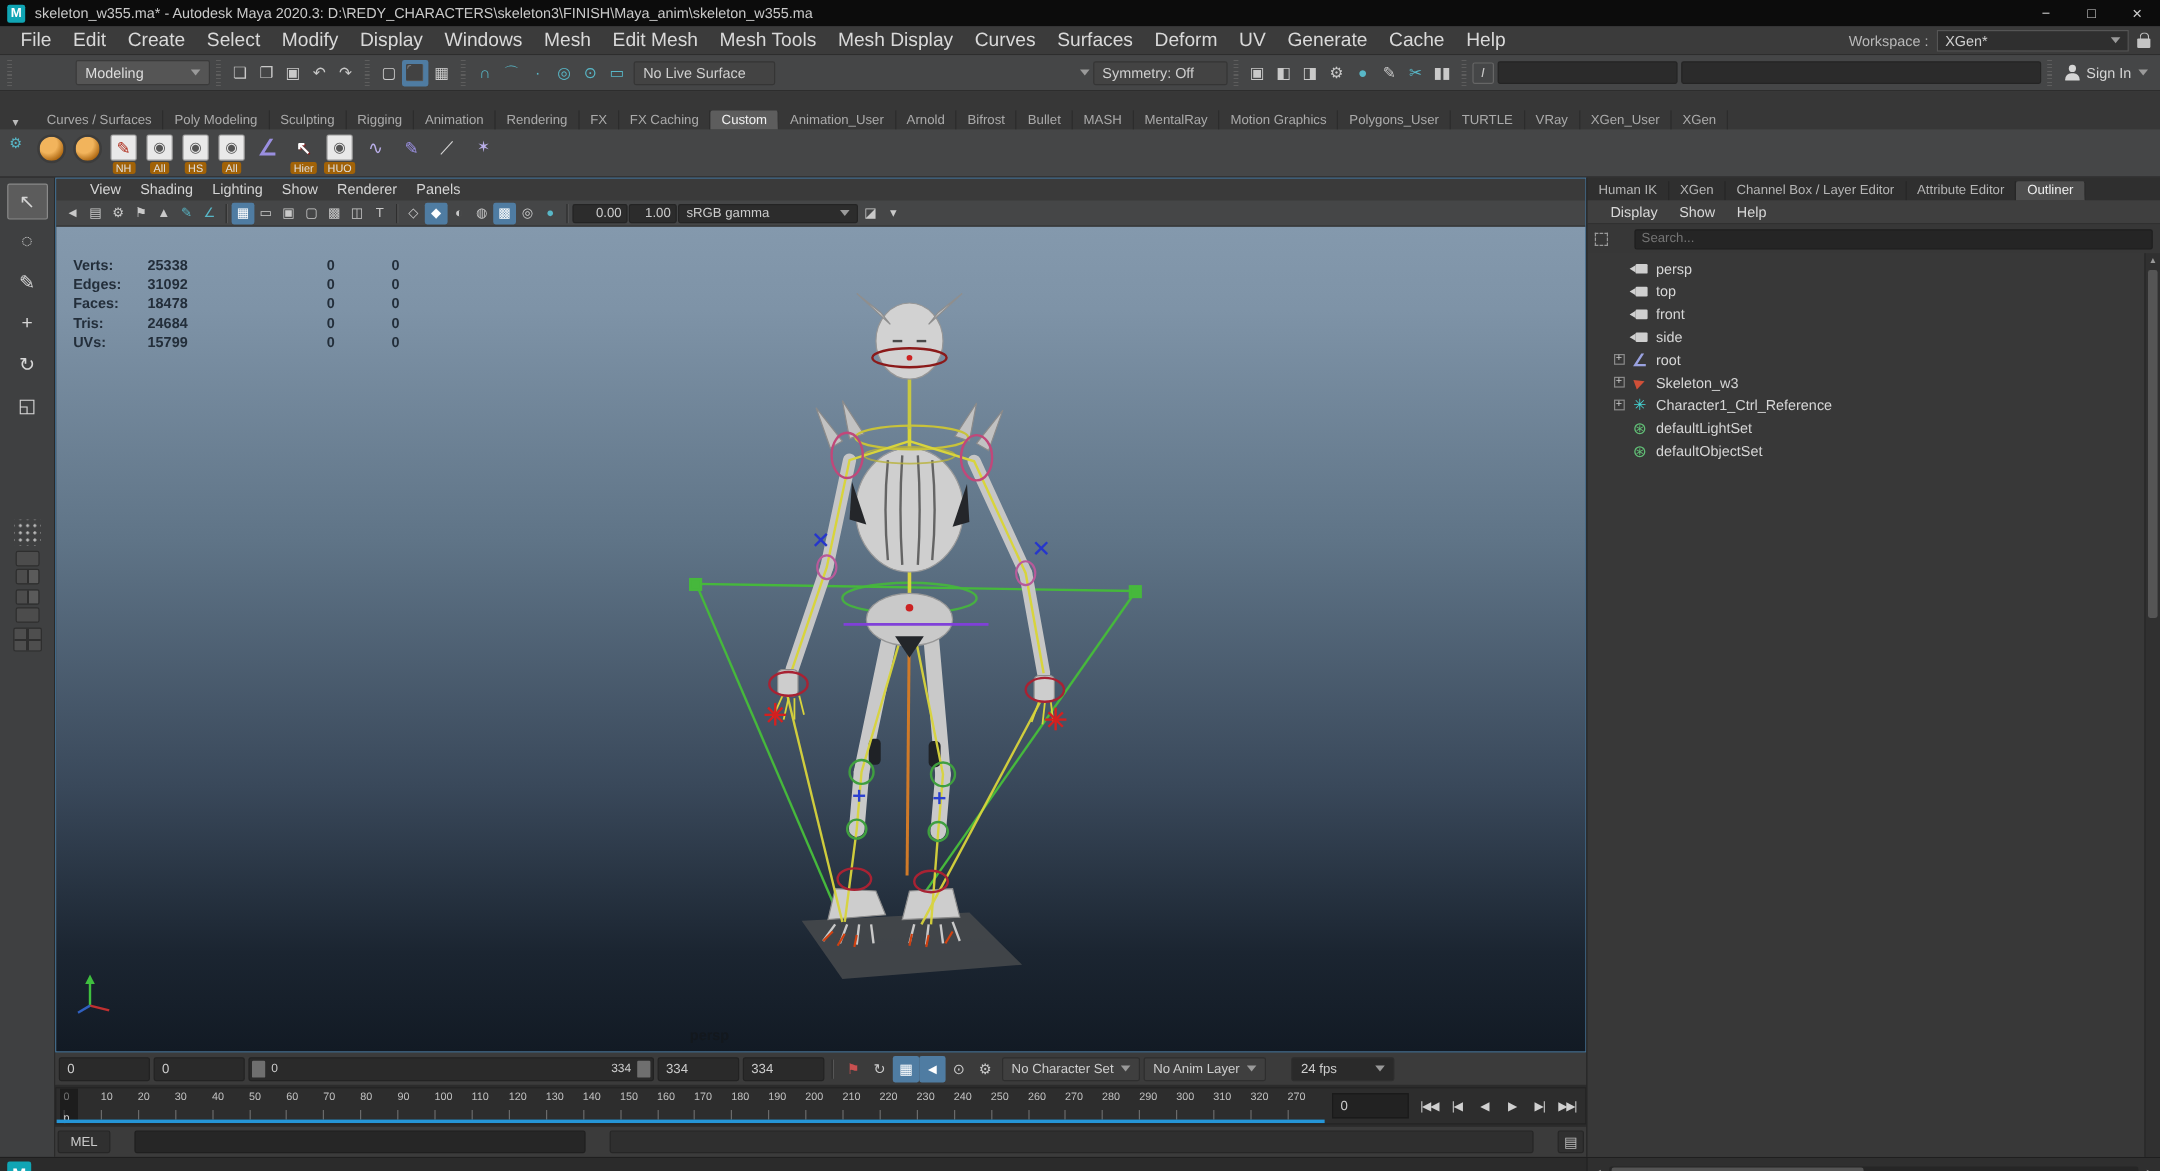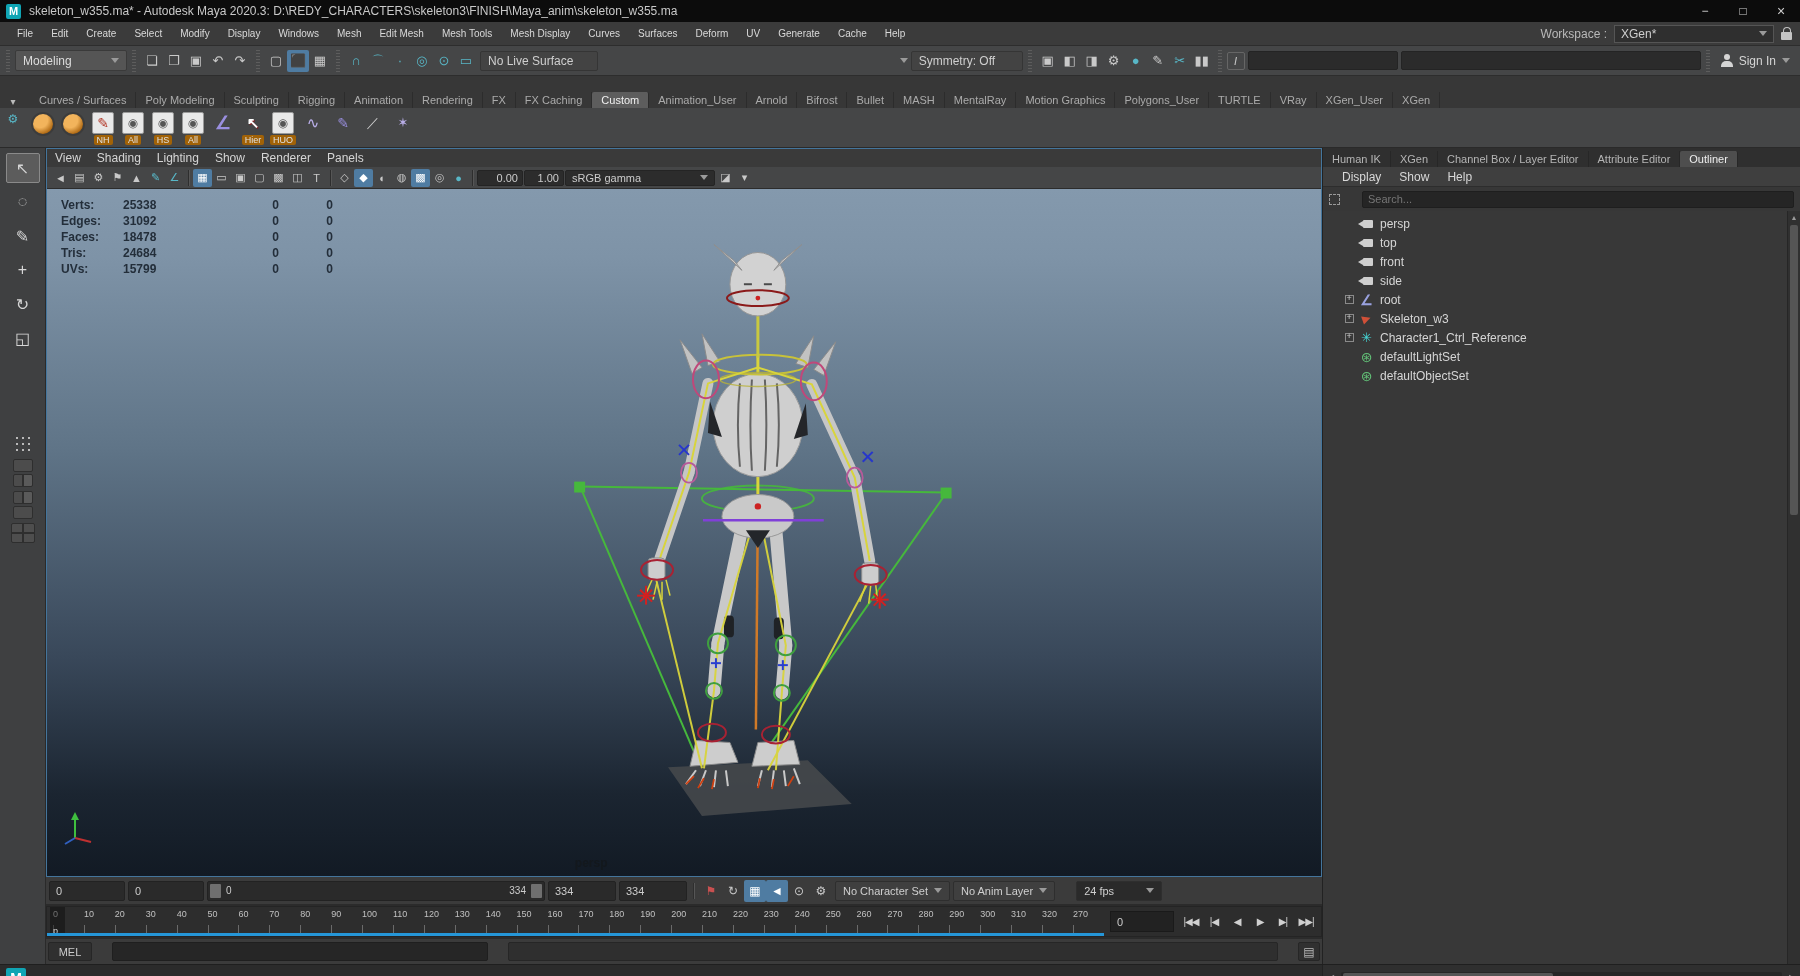--- a/index.html
+++ b/index.html
@@ -10,31 +10,31 @@
   .titlebar{height:22px;background:#0c0c0c;display:flex;align-items:center;padding-left:6px;}
   .mlogo{width:15px;height:15px;background:#10a5b4;color:#fff;font-weight:bold;font-size:11px;line-height:15px;text-align:center;border-radius:2px;flex:none;}
   .titlebar .title{margin-left:8px;color:#c9c9c9;font-size:12px;white-space:nowrap;}
   .wbtns{margin-left:auto;display:flex;}
   .wbtn{width:38px;height:22px;display:flex;align-items:center;justify-content:center;color:#cfcfcf;font-size:12px;cursor:default;}
   .wbtn:last-child{font-size:14px;}
 
   
   .menubar{height:24px;background:#3b3b3b;border-bottom:1px solid #2d2d2d;display:flex;align-items:center;padding:0 8px;}
   .menus{display:flex;align-items:center;}
-  .menu-item{padding:0 9px;color:#d9d9d9;font-size:10px;white-space:nowrap;}
+  .menu-item{padding:0 9px;color:#d9d9d9;font-size:16px;white-space:nowrap;}
   .ws{margin-left:auto;display:flex;align-items:center;gap:7px;color:#b9b9b9;}
   .ws-select{width:160px;height:18px;background:#2f2f2f;border:1px solid #555;display:flex;align-items:center;padding:0 6px;color:#cfcfcf;}
   .caret{margin-left:auto;width:0;height:0;border-left:4px solid transparent;border-right:4px solid transparent;border-top:5px solid #9a9a9a;}
   .lockic{position:relative;width:11px;height:8px;background:#c4c4c4;border-radius:1px;margin-top:5px;}
   .lockic::before{content:"";position:absolute;left:1.5px;top:-5px;width:6px;height:6px;border:1.5px solid #c4c4c4;border-bottom:none;border-radius:4px 4px 0 0;}
 
   
   .statusline{height:30px;background:#454647;display:flex;align-items:center;padding:0 4px;gap:3px;border-bottom:1px solid #2d2d2d;}
   .grip{width:4px;height:22px;background:repeating-linear-gradient(0deg,#5d5d5d 0 1px,transparent 1px 3px);margin:0 2px;}
-  .mode-select{width:112px;height:21px;background:#555;border:1px solid #3a3a3a;border-radius:2px;display:flex;align-items:center;padding:0 7px;color:#ddd;}
+  .mode-select{width:112px;height:21px;background:#555;border:1px solid #3a3a3a;border-radius:2px;display:flex;align-items:center;padding:0 7px;color:#ddd;margin-left:48px;}
   .sbtn{width:22px;height:22px;display:flex;align-items:center;justify-content:center;color:#c9c9c9;font-size:13px;border-radius:2px;}
   .sbtn.hl{background:#4f7ca2;color:#fff;}
   .sbtn.teal{color:#58b7c7;}
   .txtbox{height:20px;background:#434343;border:1px solid #353535;border-radius:2px;display:flex;align-items:center;padding:0 7px;color:#cfcfcf;white-space:nowrap;}
   .darkfield{height:19px;background:#2b2b2b;border:1px solid #242424;border-radius:2px;}
   .signin{display:flex;align-items:center;gap:6px;color:#d5d5d5;padding:0 6px;}
   .personic{position:relative;width:12px;height:13px;}
   .personic::before{content:"";position:absolute;left:3px;top:0;width:6px;height:6px;border-radius:50%;background:#d5d5d5;}
   .personic::after{content:"";position:absolute;left:0;top:7px;width:12px;height:6px;border-radius:5px 5px 0 0;background:#d5d5d5;}
 
@@ -74,31 +74,31 @@
   .mini-pair{display:flex;flex-direction:column;gap:2px;}
   .mini-btn{width:20px;height:13px;background:#4c4c4c;border:1px solid #2e2e2e;border-radius:2px;}
   .mini-btn.split{background:linear-gradient(90deg,#4c4c4c 0 45%,#2e2e2e 45% 55%,#5a5a5a 55% 100%);}
   .layout-btn{width:24px;height:20px;border:1px solid #2e2e2e;border-radius:2px;background:
     linear-gradient(0deg,transparent 0 45%,#2e2e2e 45% 55%,transparent 55% 100%),
     linear-gradient(90deg,#4e4e4e 0 45%,#2e2e2e 45% 55%,#4e4e4e 55% 100%);}
 
   
   .center-col{flex:1;display:flex;flex-direction:column;background:#2b2b2b;}
   .viewport{position:relative;height:733px;border:1px solid #44759c;background:#3a3a3a;display:flex;flex-direction:column;}
-  .vp-menus{height:18px;background:#3a3a3a;display:flex;align-items:center;padding-left:0;}
+  .vp-menus{height:18px;background:#3a3a3a;display:flex;align-items:center;padding-left:20px;}
   .vp-menu-item{padding:0 8px;color:#d5d5d5;font-size:12px;}
   .vp-toolbar{height:22px;background:#454647;display:flex;align-items:center;padding:0 4px;gap:1px;border-bottom:1px solid #2c2c2c;}
   .vp-ic{width:19px;height:18px;display:flex;align-items:center;justify-content:center;color:#c9c9c9;font-size:11px;border-radius:2px;flex:none;}
   .vp-ic.hl{background:#4f7ca2;color:#fff;}
   .vp-ic.teal{color:#58b7c7;}
   .vsep{width:1px;height:16px;background:#2e2e2e;box-shadow:1px 0 0 #565656;margin:0 3px;flex:none;}
   .numfield{width:46px;height:16px;background:#2c2c2c;border:1px solid #242424;color:#ccc;font-size:11px;display:flex;align-items:center;justify-content:flex-end;padding:0 4px;border-radius:2px;flex:none;}
   .srgb{width:150px;height:16px;background:#2c2c2c;border:1px solid #242424;color:#ccc;font-size:11px;display:flex;align-items:center;padding:0 6px;border-radius:2px;flex:none;}
   .vp-canvas{position:relative;flex:1;background:linear-gradient(180deg,#8499ad 0%,#7e93a7 10%,#5f7487 38%,#39485a 68%,#1b2531 88%,#121a24 100%);overflow:hidden;}
-  .hud{position:absolute;left:14px;top:8px;}
+  .hud{position:absolute;left:14px;top:24px;}
   .hud-row{display:flex;font-weight:bold;font-size:12px;color:#232e3a;line-height:16px;}
   .hud-row .hl1{width:62px;}
   .hud-row .hv{width:70px;text-align:left;}
   .hud-row .hc1{width:86px;text-align:right;}
   .hud-row .hc2{width:54px;text-align:right;}
   .persp-label{position:absolute;bottom:6px;left:0;width:44%;text-align:right;font-weight:bold;color:#13181d;font-size:12px;}
   .gizmo{position:absolute;left:14px;bottom:28px;}
 
   
   .playback-row{height:27px;background:#3b3b3b;display:flex;align-items:center;padding:0 3px;gap:3px;}

